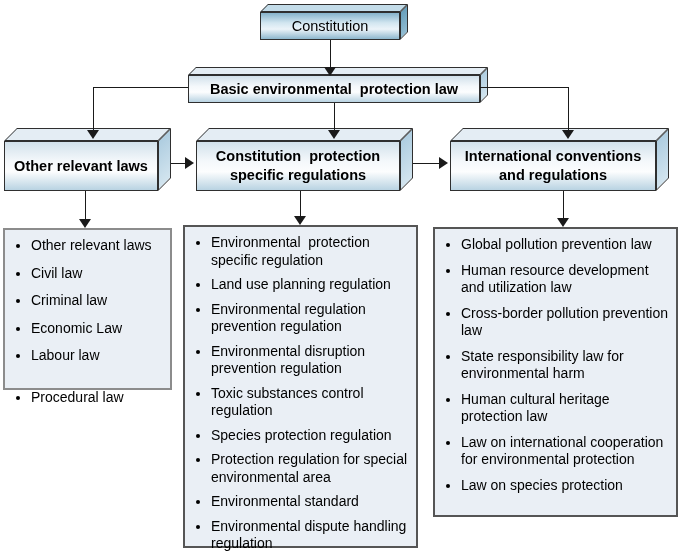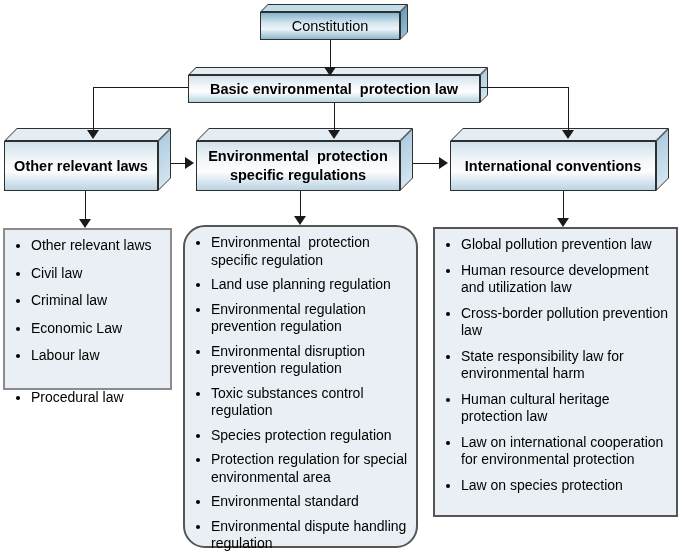--- a/index.html
+++ b/index.html
@@ -92,45 +92,46 @@
     <div class="face sideface"></div>
     <div class="face front">
       <span>Other relevant laws</span>
     </div>
   </div>
 
   <div class="node3d light" style="left:196px;top:128px;--w:204px;--h:50px;--d:13px;">
     <div class="face topface"></div>
     <div class="face sideface"></div>
     <div class="face front">
-      <span>Environmental  protection</span>
+      <span>Constitution  protection</span>
       <span>specific regulations</span>
     </div>
   </div>
 
   <div class="node3d light" style="left:450px;top:128px;--w:206px;--h:50px;--d:13px;">
     <div class="face topface"></div>
     <div class="face sideface"></div>
     <div class="face front">
       <span>International conventions</span>
+      <span>and regulations</span>
     </div>
   </div>
 
   <div id="list-other" class="listbox gray" style="left:3px;top:228px;width:169px;height:162px;">
     <ul>
         <li>Other relevant laws</li>
         <li>Civil law</li>
         <li>Criminal law</li>
         <li>Economic Law</li>
         <li>Labour law</li>
         <li>Procedural law</li>
       </ul>
   </div>
 
-  <div id="list-specific" class="listbox" style="left:183px;top:225px;width:235px;height:323px;border-radius:22px;">
+  <div id="list-specific" class="listbox" style="left:183px;top:225px;width:235px;height:323px;">
     <ul>
         <li>Environmental  protection specific regulation</li>
         <li>Land use planning regulation</li>
         <li>Environmental regulation prevention regulation</li>
         <li>Environmental disruption prevention regulation</li>
         <li>Toxic substances control regulation</li>
         <li>Species protection regulation</li>
         <li>Protection regulation for special environmental area</li>
         <li>Environmental standard</li>
         <li>Environmental dispute handling regulation</li>

